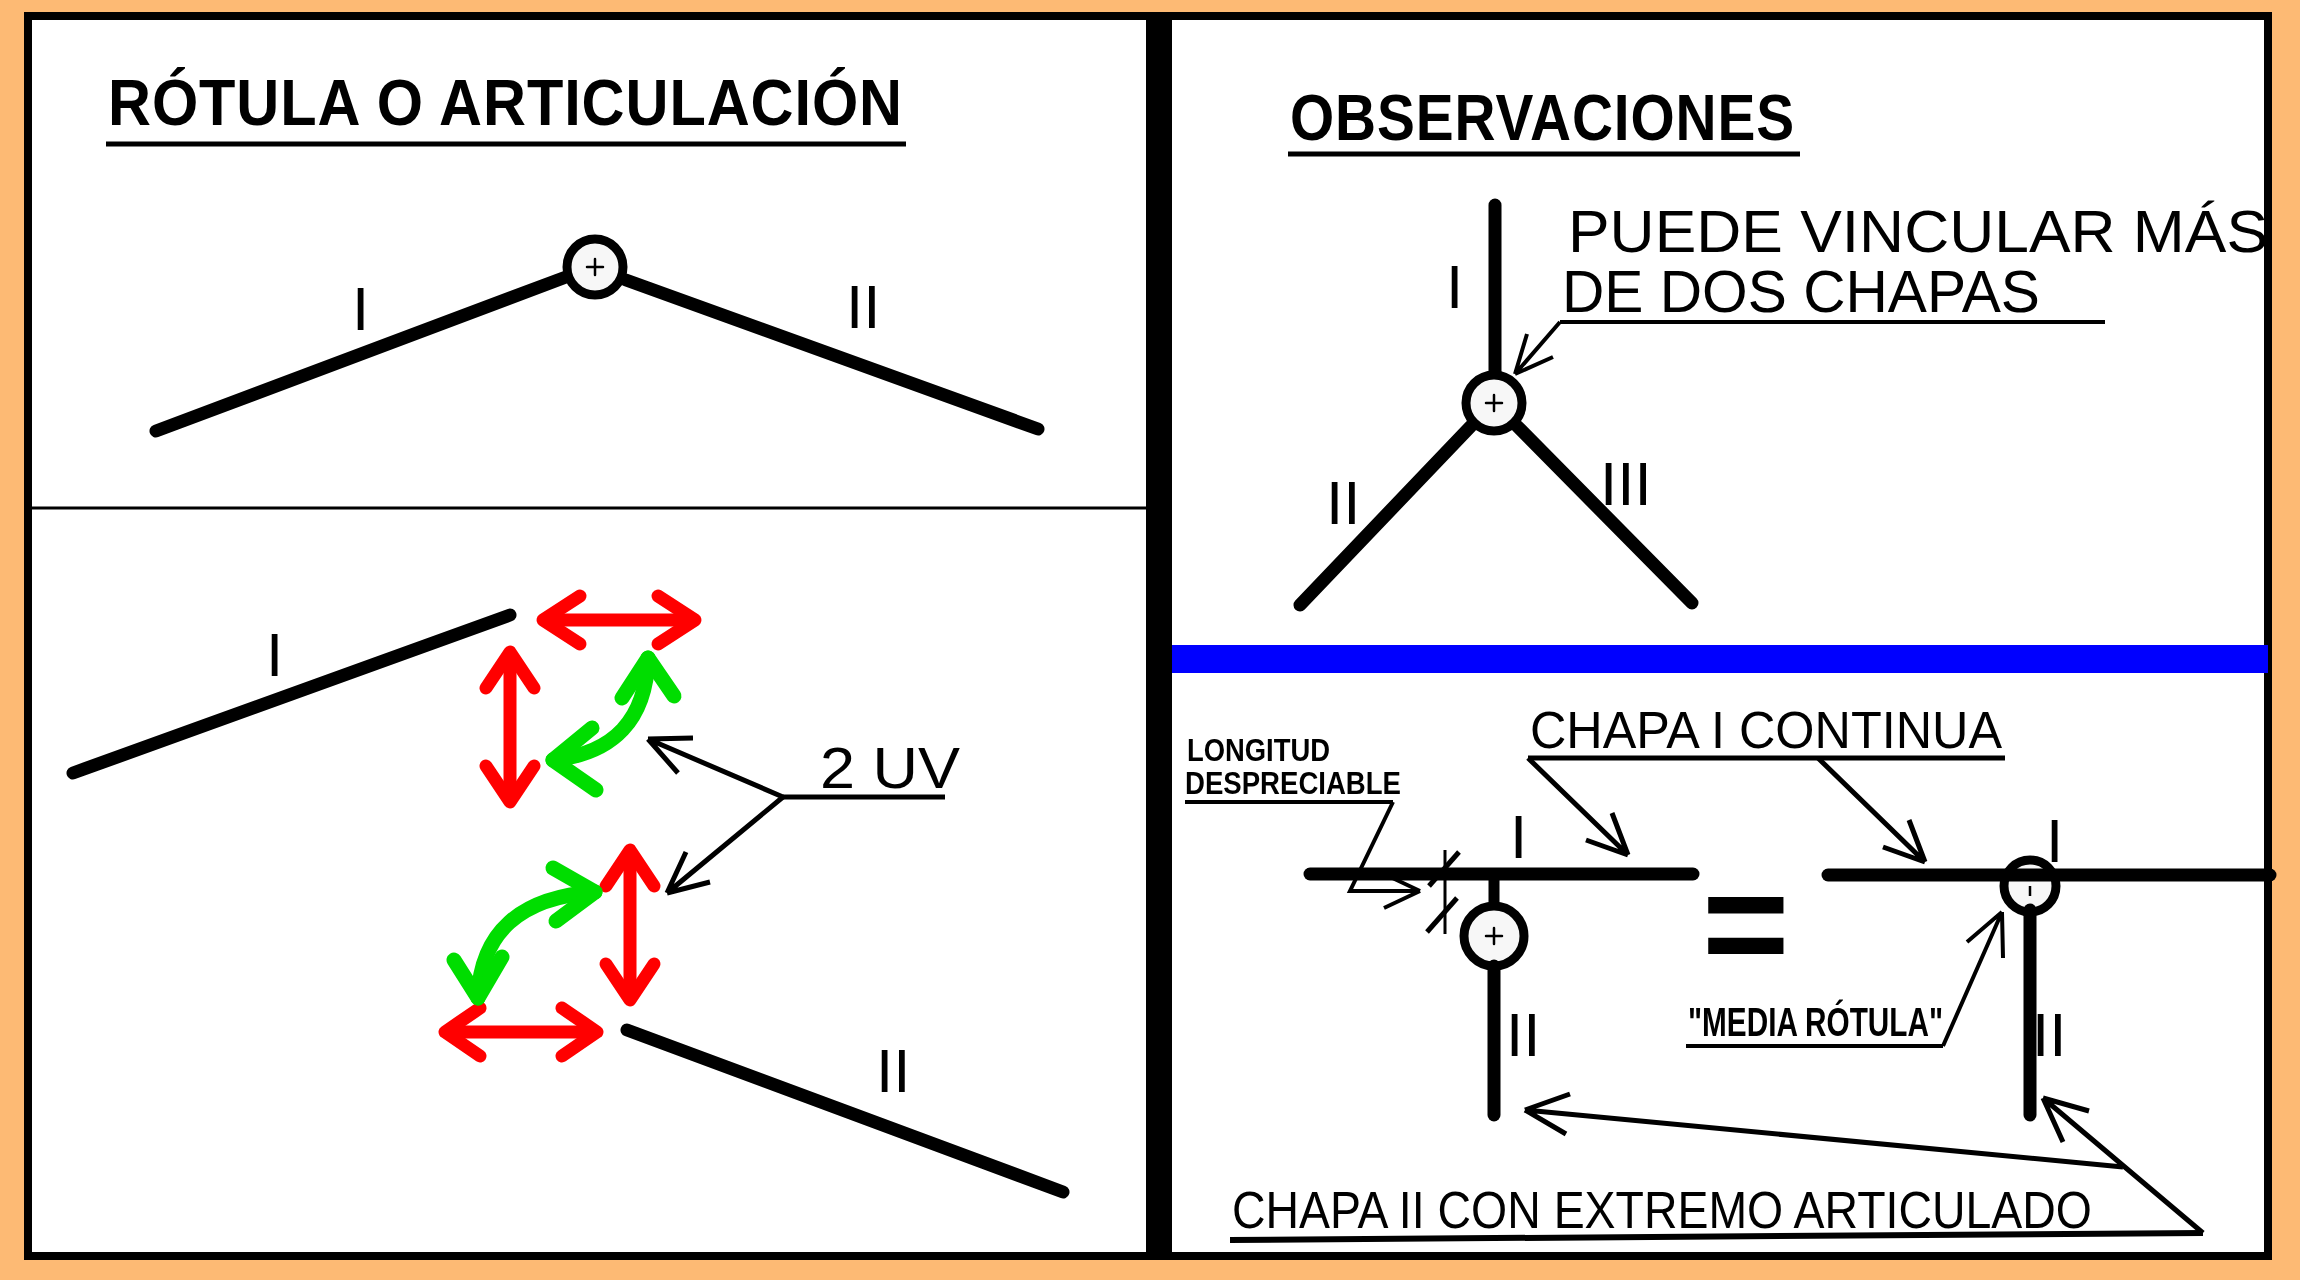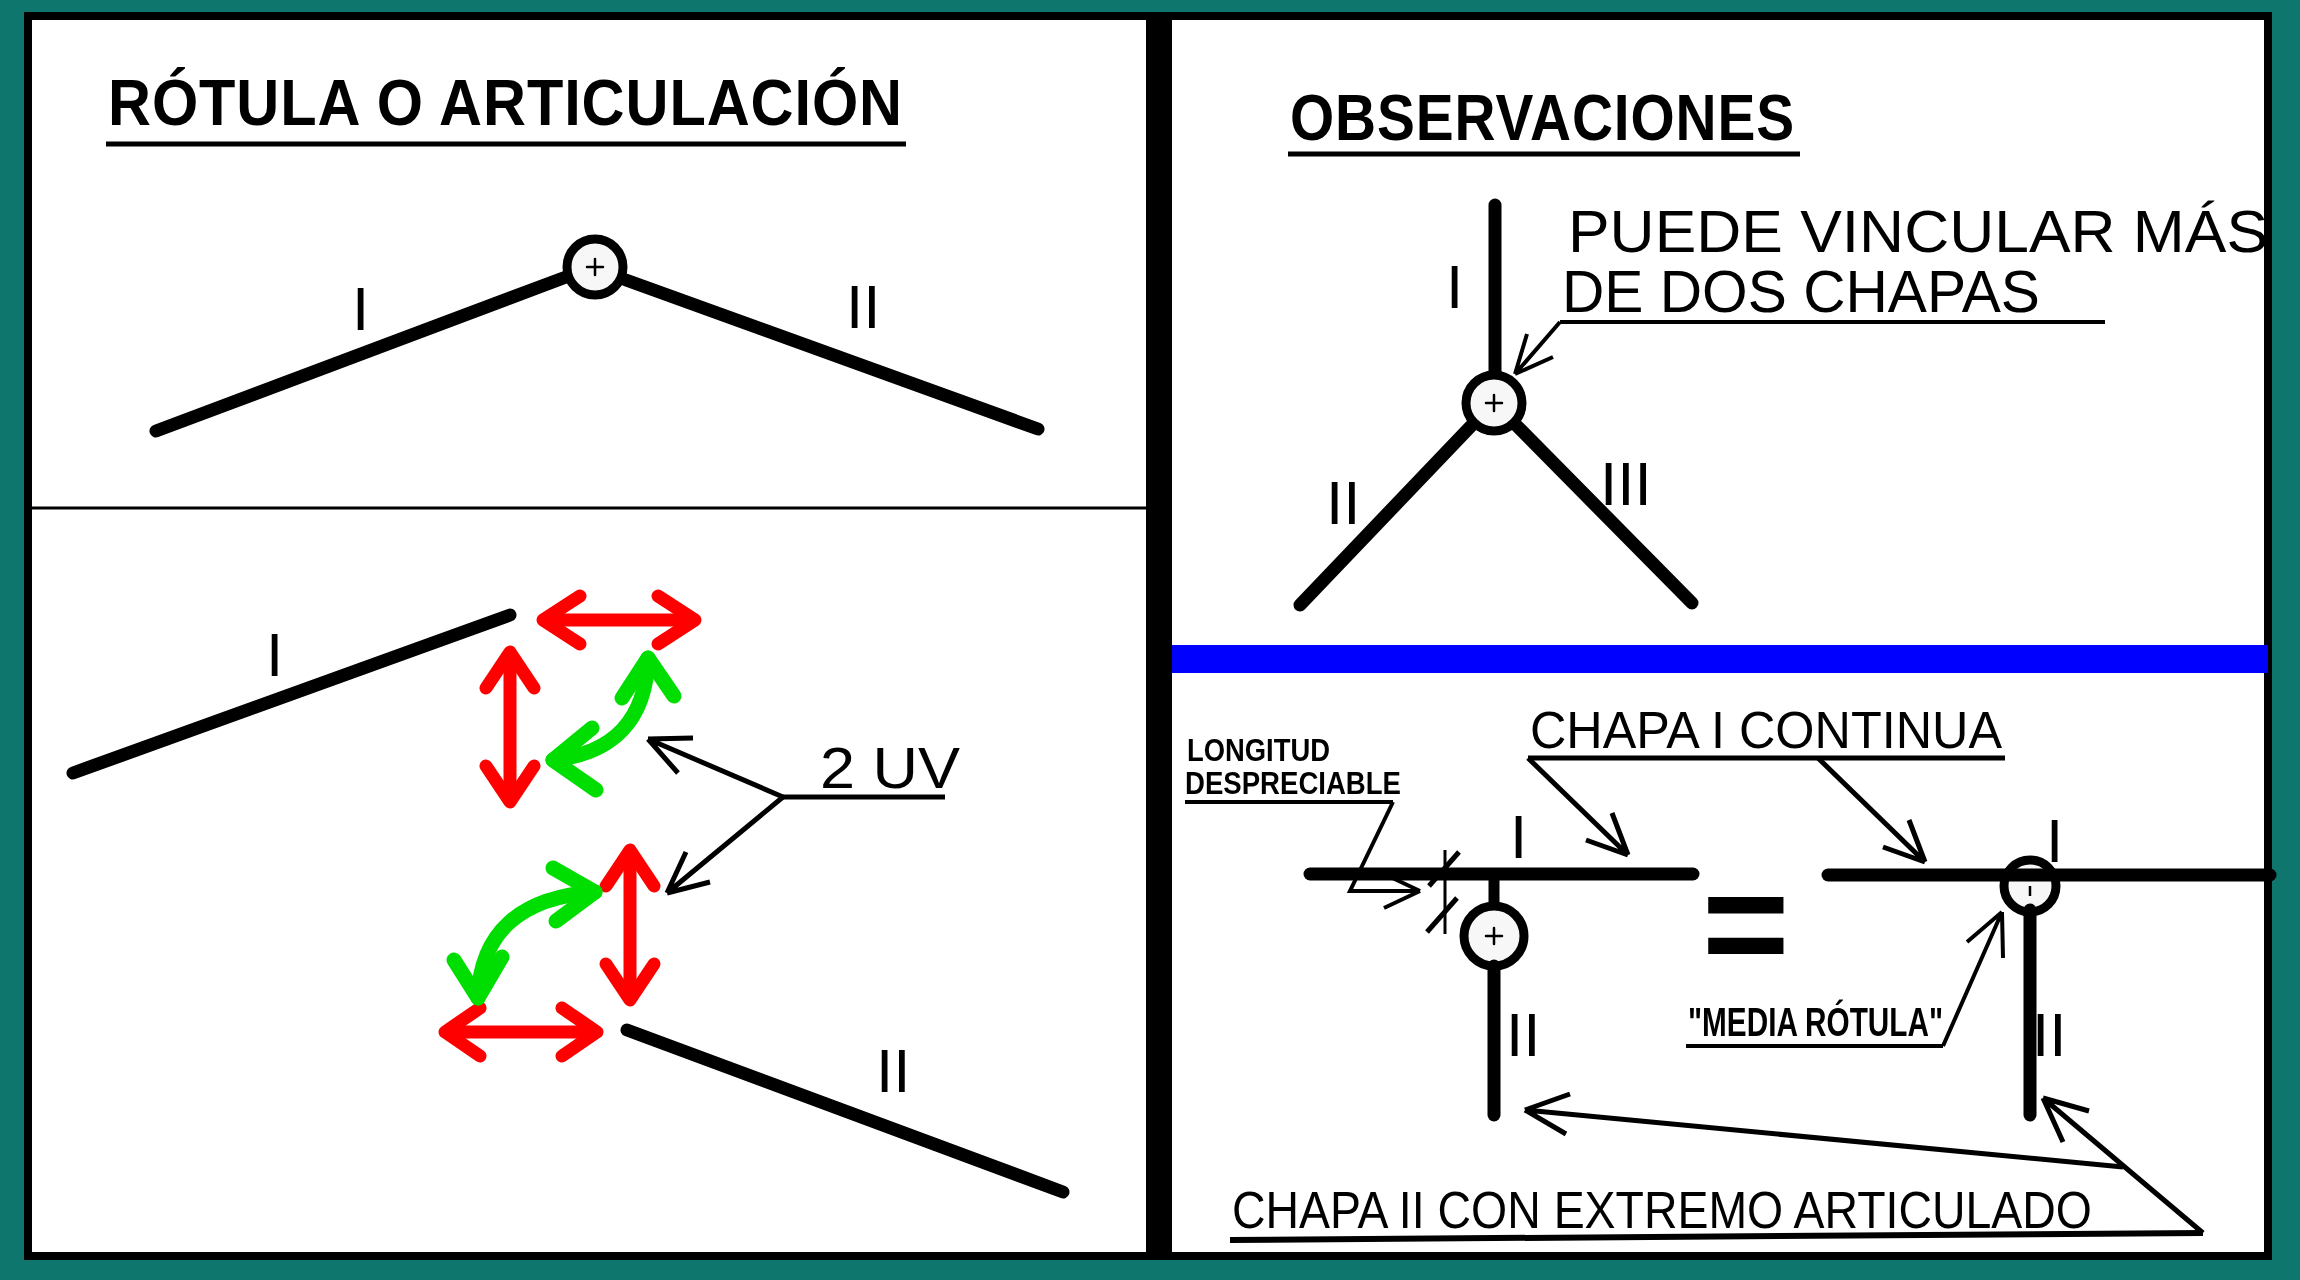--- a/index.html
+++ b/index.html
@@ -1,16 +1,16 @@
 <!DOCTYPE html>
 <html><head>
 <meta charset="utf-8">
 <style>
   html,body{margin:0;padding:0;background:#c6c6cc;}
-  .stage{position:relative;width:2300px;height:1280px;background:#0f766e;overflow:hidden;
+  .stage{position:relative;width:2300px;height:1280px;background:#fdba74;overflow:hidden;
          font-family:"Liberation Sans", sans-serif;}
   svg{position:absolute;left:0;top:0;}
   text{fill:#000;}
   .t-title{font-size:64px;font-weight:700;letter-spacing:1px;}
   .t-note{font-size:60px;font-weight:400;}
   .t-chapa{font-size:52px;font-weight:400;}
   .t-small-bold{font-size:31px;font-weight:700;}
   .t-media{font-size:40px;font-weight:600;}
   .t-label{font-size:62px;font-weight:400;}
   .t-uv{font-size:58px;font-weight:400;}

